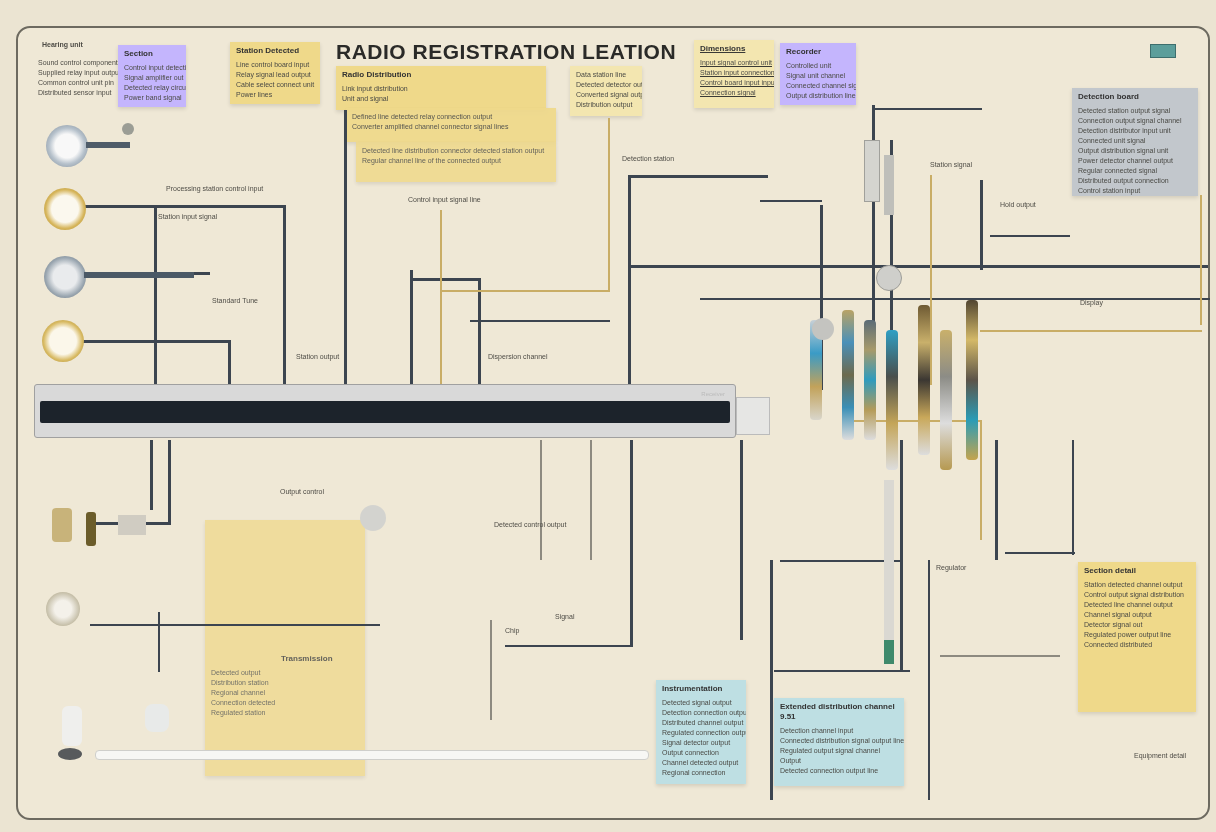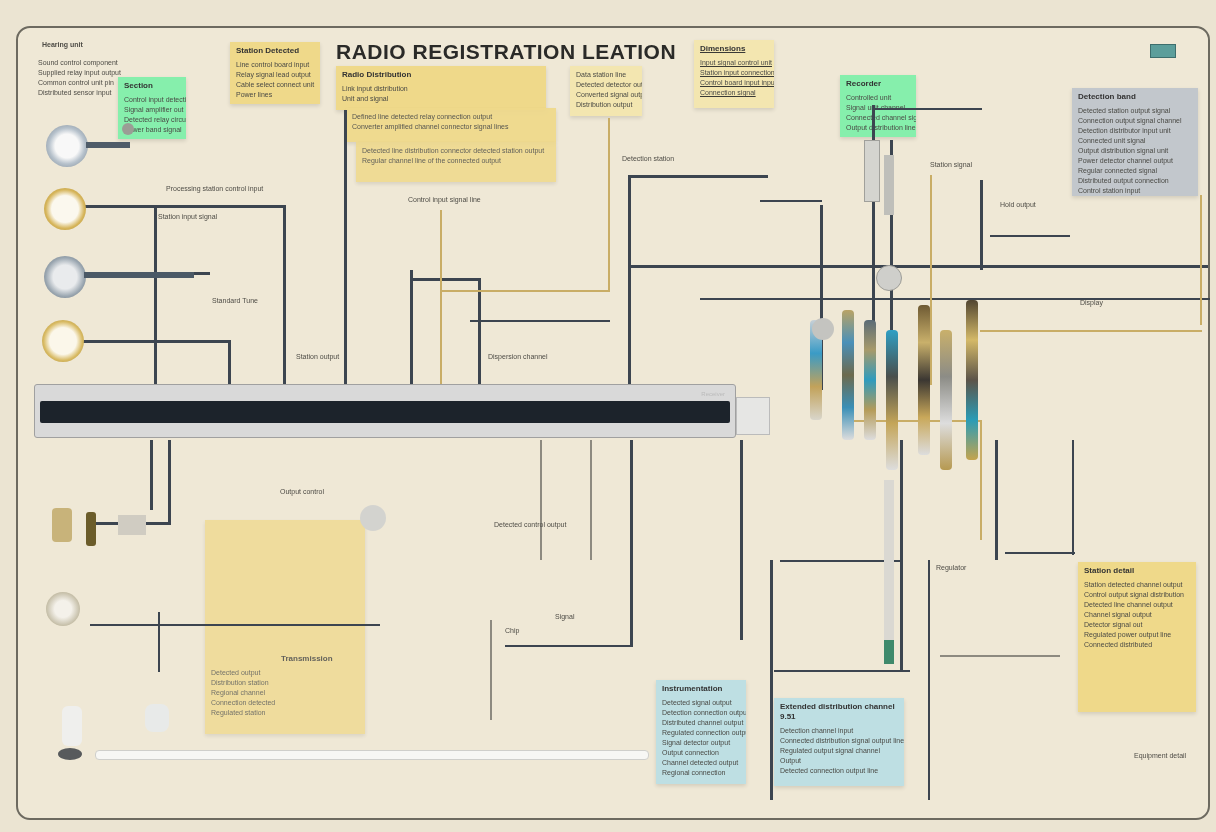--- a/index.html
+++ b/index.html
@@ -5,21 +5,21 @@
   html,body{margin:0;padding:0;}
   body{width:1216px;height:832px;background:#ebe4d2;position:relative;overflow:hidden;font-family:"Liberation Sans",sans-serif;color:#3a3a36;}
   .board{position:absolute;left:16px;top:26px;width:1190px;height:790px;border:2px solid #6d6a60;border-radius:14px;background:#efe8d6;}
   .abs{position:absolute;}
   .title{position:absolute;left:336px;top:40px;font-size:21px;font-weight:bold;letter-spacing:0.5px;color:#2a2a28;white-space:nowrap;}
   .note{position:absolute;box-shadow:0 2px 4px rgba(0,0,0,0.12);padding:4px 6px;box-sizing:border-box;font-size:7px;line-height:10px;overflow:hidden;}
   .note .h{font-weight:bold;font-size:8px;margin-bottom:4px;color:#333;}
   .note .l{white-space:nowrap;color:#4a4a45;}
   .yellow{background:#efd98a;}
   .lyellow{background:#f3e6b0;}
-  .grey{background:#86efac;margin-top:32px;}
+  .grey{background:#c4b5fd;}
   .lblue{background:#bedfe3;}
   .slate{background:#c2c7cc;}
   .txt{position:absolute;font-size:7px;line-height:10px;color:#4e4c46;white-space:nowrap;}
   .wire{position:absolute;background:#3c4550;}
   .gold{background:#c9ad66;}
   .thin{background:#8d8a80;}
   .knob{position:absolute;border-radius:50%;box-sizing:border-box;}
   .rack{position:absolute;left:34px;top:384px;width:700px;height:52px;background:#d9d9d9;border:1px solid #a0a0a0;border-radius:3px;}
   .rack .panel{position:absolute;left:5px;top:16px;width:690px;height:22px;background:#1c232b;border-radius:2px;}
   .rack .lbl{position:absolute;right:10px;top:6px;font-size:6px;color:#bbb;}
@@ -77,53 +77,53 @@
 </div>
 
 <div class="note lyellow" style="left:694px;top:40px;width:80px;height:68px;text-decoration:underline;">
   <div class="h">Dimensions</div>
   <div class="l">Input signal control unit</div>
   <div class="l">Station input connection</div>
   <div class="l">Control board input input</div>
   <div class="l">Connection signal</div>
 </div>
 
-<div class="note grey" style="left:840px;top:43px;width:76px;height:62px;">
+<div class="note grey" style="left:780px;top:43px;width:76px;height:62px;">
   <div class="h">Recorder</div>
   <div class="l">Controlled unit</div>
   <div class="l">Signal unit channel</div>
   <div class="l">Connected channel signal</div>
   <div class="l">Output distribution lines</div>
 </div>
 
 <div class="note slate" style="left:1072px;top:88px;width:126px;height:108px;">
-  <div class="h">Detection band</div>
+  <div class="h">Detection board</div>
   <div class="l">Detected station output signal</div>
   <div class="l">Connection output signal channel</div>
   <div class="l">Detection distributor input unit</div>
   <div class="l">Connected unit signal</div>
   <div class="l">Output distribution signal unit</div>
   <div class="l">Power detector channel output</div>
   <div class="l">Regular connected signal</div>
   <div class="l">Distributed output connection</div>
   <div class="l">Control station input</div>
 </div>
 
 <div class="note yellow" style="left:1078px;top:562px;width:118px;height:150px;">
-  <div class="h">Station detail</div>
+  <div class="h">Section detail</div>
   <div class="l">Station detected channel output</div>
   <div class="l">Control output signal distribution</div>
   <div class="l">Detected line channel output</div>
   <div class="l">Channel signal output</div>
   <div class="l">Detector signal out</div>
   <div class="l">Regulated power output line</div>
   <div class="l">Connected distributed</div>
 </div>
 
-<div class="note yellow" style="left:205px;top:520px;width:160px;height:214px;opacity:0.75;">
+<div class="note yellow" style="left:205px;top:520px;width:160px;height:256px;opacity:0.75;">
   <div style="height:130px;"></div>
   <div class="h" style="margin-left:70px;">Transmission</div>
   <div class="l">Detected output</div>
   <div class="l">Distribution station</div>
   <div class="l">Regional channel</div>
   <div class="l">Connection detected</div>
   <div class="l">Regulated station</div>
 </div>
 
 <div class="note lblue" style="left:656px;top:680px;width:90px;height:104px;">

